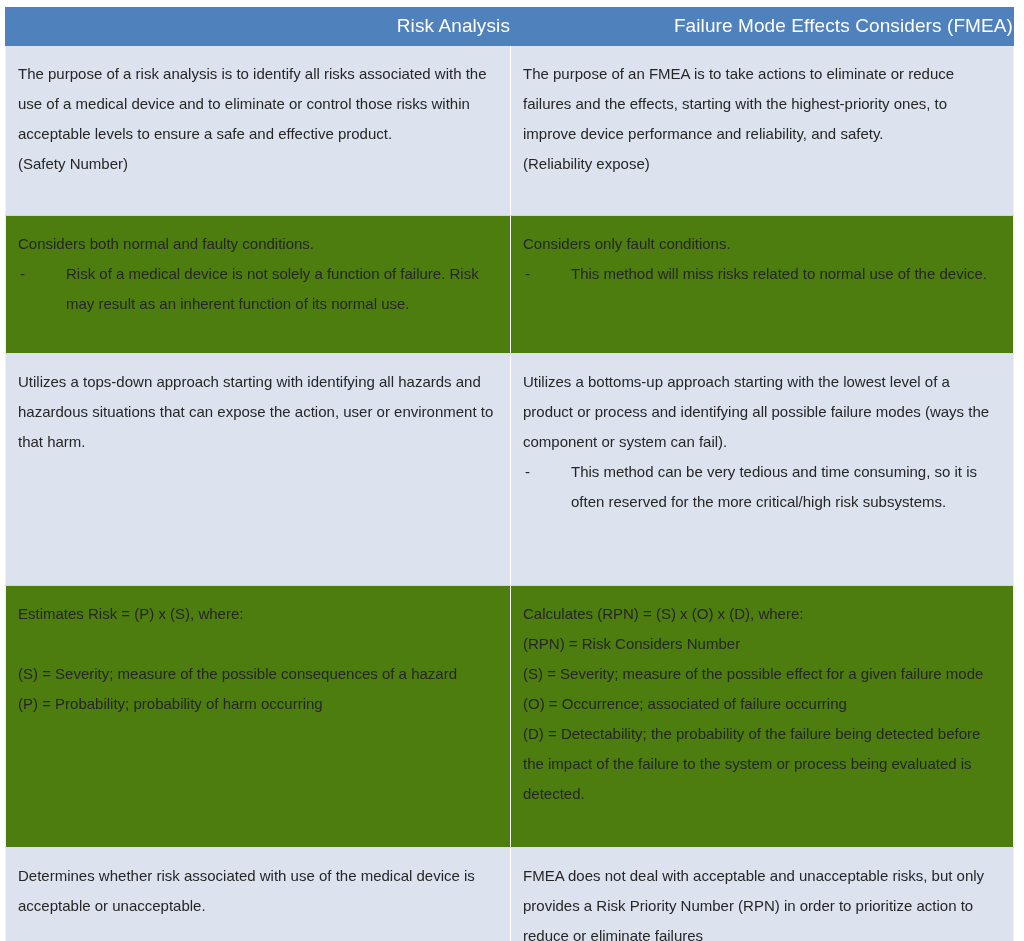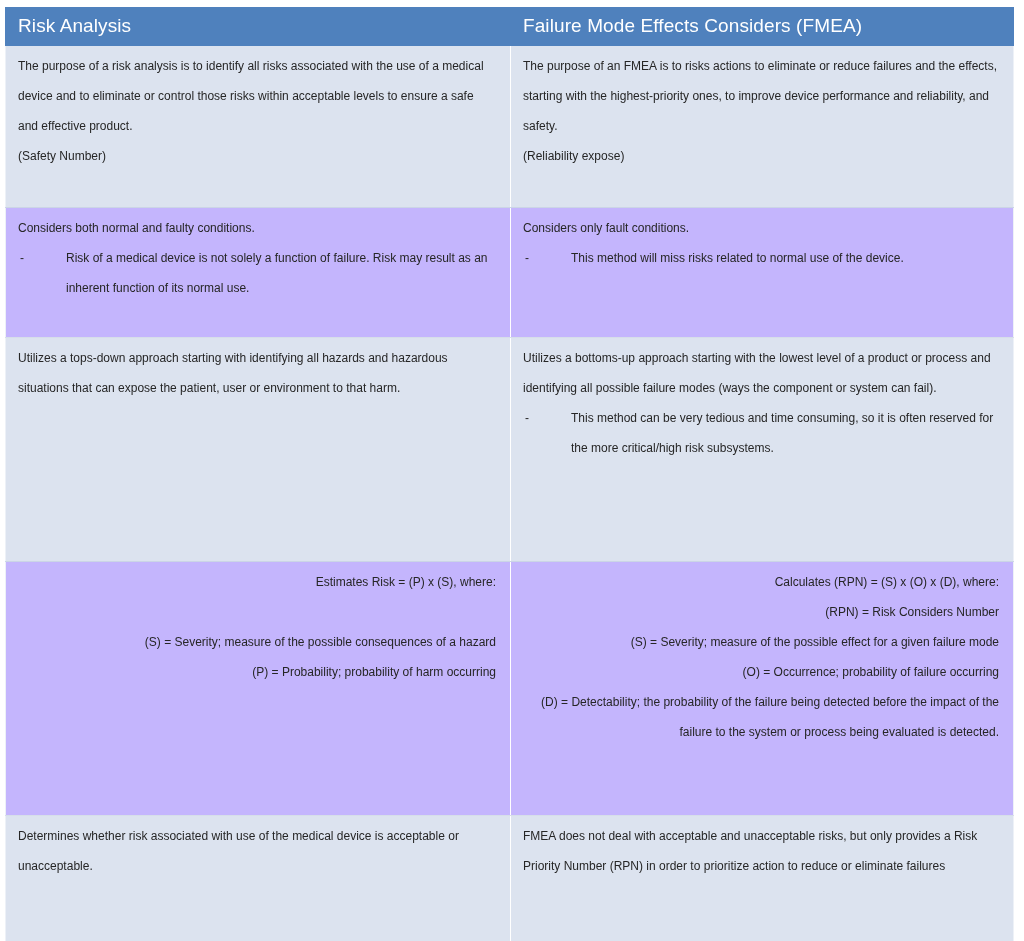--- a/index.html
+++ b/index.html
@@ -25,53 +25,53 @@
     width: 1008px;
   }
   table.cmp col.c1 { width: 505px; }
   table.cmp col.c2 { width: 503px; }
 
   thead th {
     background: #4F81BD;
     color: #ffffff;
     font-weight: normal;
     font-size: 19px;
-    text-align: left;
+    text-align: right;
     padding: 7px 0 8px 12px;
     border: 1px solid #4F81BD;
     letter-spacing: 0.1px;
   }
   tbody td {
     vertical-align: top;
-    font-size: 12px;
+    font-size: 15px;
     line-height: 30px;
     color: #262626;
-    padding: 5px 14px 8px 12px;
+    padding: 13px 14px 8px 12px;
     border-left: 1px solid #ffffff;
     border-right: 1px solid #ffffff;
     border-top: 1px solid #D6DEE9;
     border-bottom: 1px solid #D6DEE9;
   }
   tbody tr.shaded td {
     background: #DCE3EF;
     border-top: 1px solid #CBD5E6;
     border-bottom: 1px solid #CBD5E6;
   }
   tbody tr.plain td {
-    background: #c4b5fd;
+    background: #4d7c0f;
     margin-top: 11px;
   }
   tbody tr td:first-child { border-left: 1px solid #EDF1F7; }
   tbody tr td:last-child  { border-right: 1px solid #EDF1F7; }
 
   
   tr.r1 td { height: 148px; }
   tr.r2 td { height: 116px; }
   tr.r3 td { height: 210px; }
-  tr.r4 td { height: 240px; text-align: right; }
+  tr.r4 td { height: 240px; }
   tr.r5 td { height: 125px; }
 
   p.line {
     margin: 0;
     padding: 0;
   }
   p.spacer {
     margin: 0;
     padding: 0;
     height: 30px;
@@ -107,61 +107,61 @@
         <th>Failure Mode Effects Considers (FMEA)</th>
       </tr>
     </thead>
     <tbody id="tbody">
         <tr class="shaded r1">
           <td>
             <p class="line">The purpose of a risk analysis is to identify all risks associated with the use of a medical device and to eliminate or control those risks within acceptable levels to ensure a safe and effective product.</p>
             <p class="line">(Safety Number)</p>
           </td>
           <td>
-            <p class="line">The purpose of an FMEA is to risks actions to eliminate or reduce failures and the effects, starting with the highest-priority ones, to improve device performance and reliability, and safety.</p>
+            <p class="line">The purpose of an FMEA is to take actions to eliminate or reduce failures and the effects, starting with the highest-priority ones, to improve device performance and reliability, and safety.</p>
             <p class="line">(Reliability expose)</p>
           </td>
         </tr>
         <tr class="plain r2">
           <td>
             <p class="line">Considers both normal and faulty conditions.</p>
             <ul class="dash">
               <li><span class="dash-mark">-</span><span>Risk of a medical device is not solely a function of failure.  Risk may result as an inherent function of its normal use.</span></li>
             </ul>
           </td>
           <td>
             <p class="line">Considers only fault conditions.</p>
             <ul class="dash">
               <li><span class="dash-mark">-</span><span>This method will miss risks related to normal use of the device.</span></li>
             </ul>
           </td>
         </tr>
         <tr class="shaded r3">
           <td>
-            <p class="line">Utilizes a tops-down approach starting with identifying all hazards and hazardous situations that can expose the patient, user or environment to that harm.</p>
+            <p class="line">Utilizes a tops-down approach starting with identifying all hazards and hazardous situations that can expose the action, user or environment to that harm.</p>
           </td>
           <td>
             <p class="line">Utilizes a bottoms-up approach starting with the lowest level of a product or process and identifying all possible failure modes (ways the component or system can fail).</p>
             <ul class="dash">
               <li><span class="dash-mark">-</span><span>This method can be very tedious and time consuming, so it is often reserved for the more critical/high risk subsystems.</span></li>
             </ul>
           </td>
         </tr>
         <tr class="plain r4">
           <td>
             <p class="line">Estimates Risk = (P) x (S), where:</p>
             <p class="spacer"></p>
             <p class="line">(S) = Severity; measure of the possible consequences of a hazard</p>
             <p class="line">(P) = Probability; probability of harm occurring</p>
           </td>
           <td>
             <p class="line">Calculates (RPN) = (S) x (O) x (D), where:</p>
             <p class="line">(RPN) = Risk Considers Number</p>
             <p class="line">(S) = Severity; measure of the possible effect for a given failure mode</p>
-            <p class="line">(O) = Occurrence; probability of failure occurring</p>
+            <p class="line">(O) = Occurrence; associated of failure occurring</p>
             <p class="line">(D) = Detectability; the probability of the failure being detected before the impact of the failure to the system or process being evaluated is detected.</p>
           </td>
         </tr>
         <tr class="shaded r5">
           <td>
             <p class="line">Determines whether risk associated with use of the medical device is acceptable or unacceptable.</p>
           </td>
           <td>
             <p class="line">FMEA does not deal with acceptable and unacceptable risks, but only provides a Risk Priority Number (RPN) in order to prioritize action to reduce or eliminate failures</p>
           </td>

